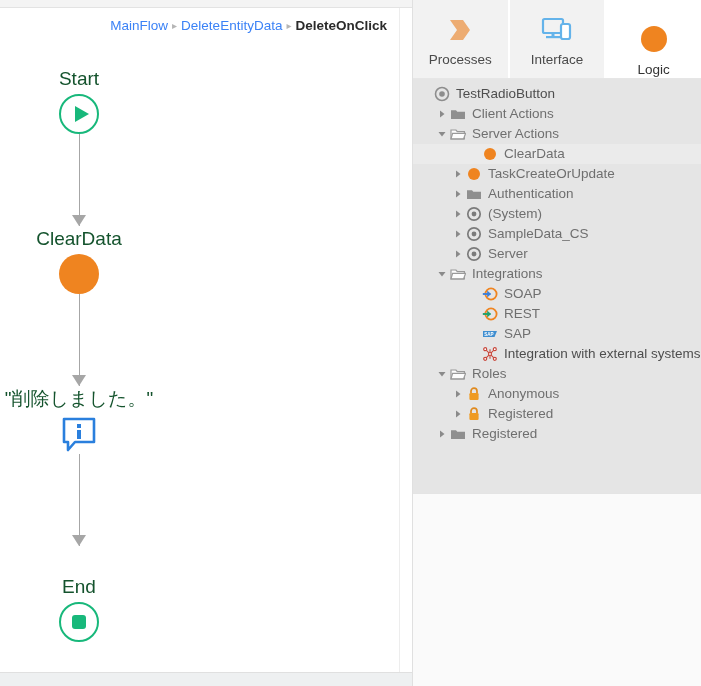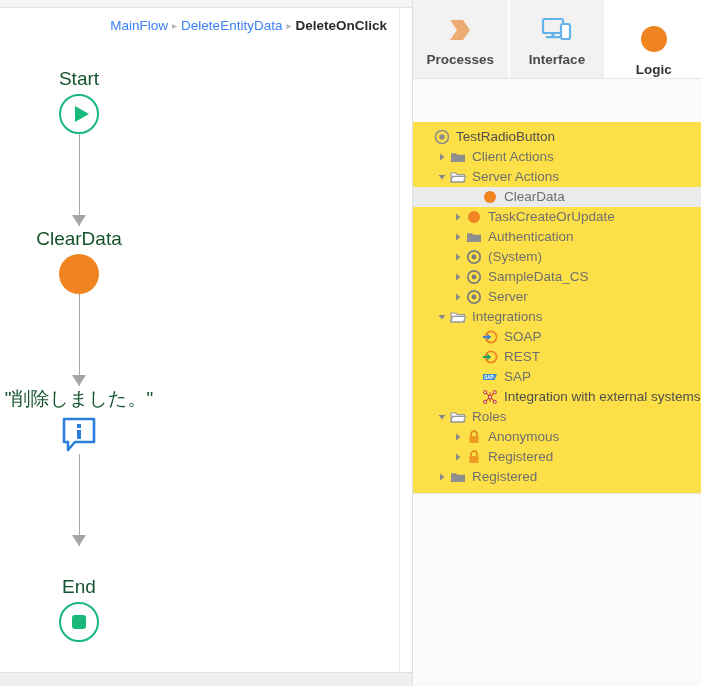--- a/index.html
+++ b/index.html
@@ -134,21 +134,20 @@
     position: absolute; left: 412px; top: 0;
     width: 289px; height: 686px;
     background: #fafafa;
     border-left: 1px solid #e0e0e0;
   }
   .tabbar {
     position: relative;
     height: 78px;
     display: flex;
     background: #4c1d95;
-    font-weight: bold;
   }
   .tab {
     flex: 1 1 0;
     height: 78px;
     background: #f2f2f2;
     border-right: 2px solid #ffffff;
     display: flex;
     flex-direction: column;
     align-items: center;
     justify-content: flex-start;
@@ -169,24 +168,23 @@
   .tabbar-underline {
     position: absolute; left: 0; top: 78px;
     width: 289px; height: 1px;
     background: #e6e6e6;
   }
 
   
   .tree {
     position: absolute; left: 0; top: 79px;
     width: 289px; height: 414px;
-    background: #fde047;
+    background: #e5e5e5;
     padding-top: 5px;
     overflow: hidden;
-    margin-top: 43px;
   }
   .tree-row {
     height: 20px;
     display: flex;
     align-items: center;
     font-size: 13.5px;
     color: #6f6f6f;
     white-space: nowrap;
     cursor: default;
   }

